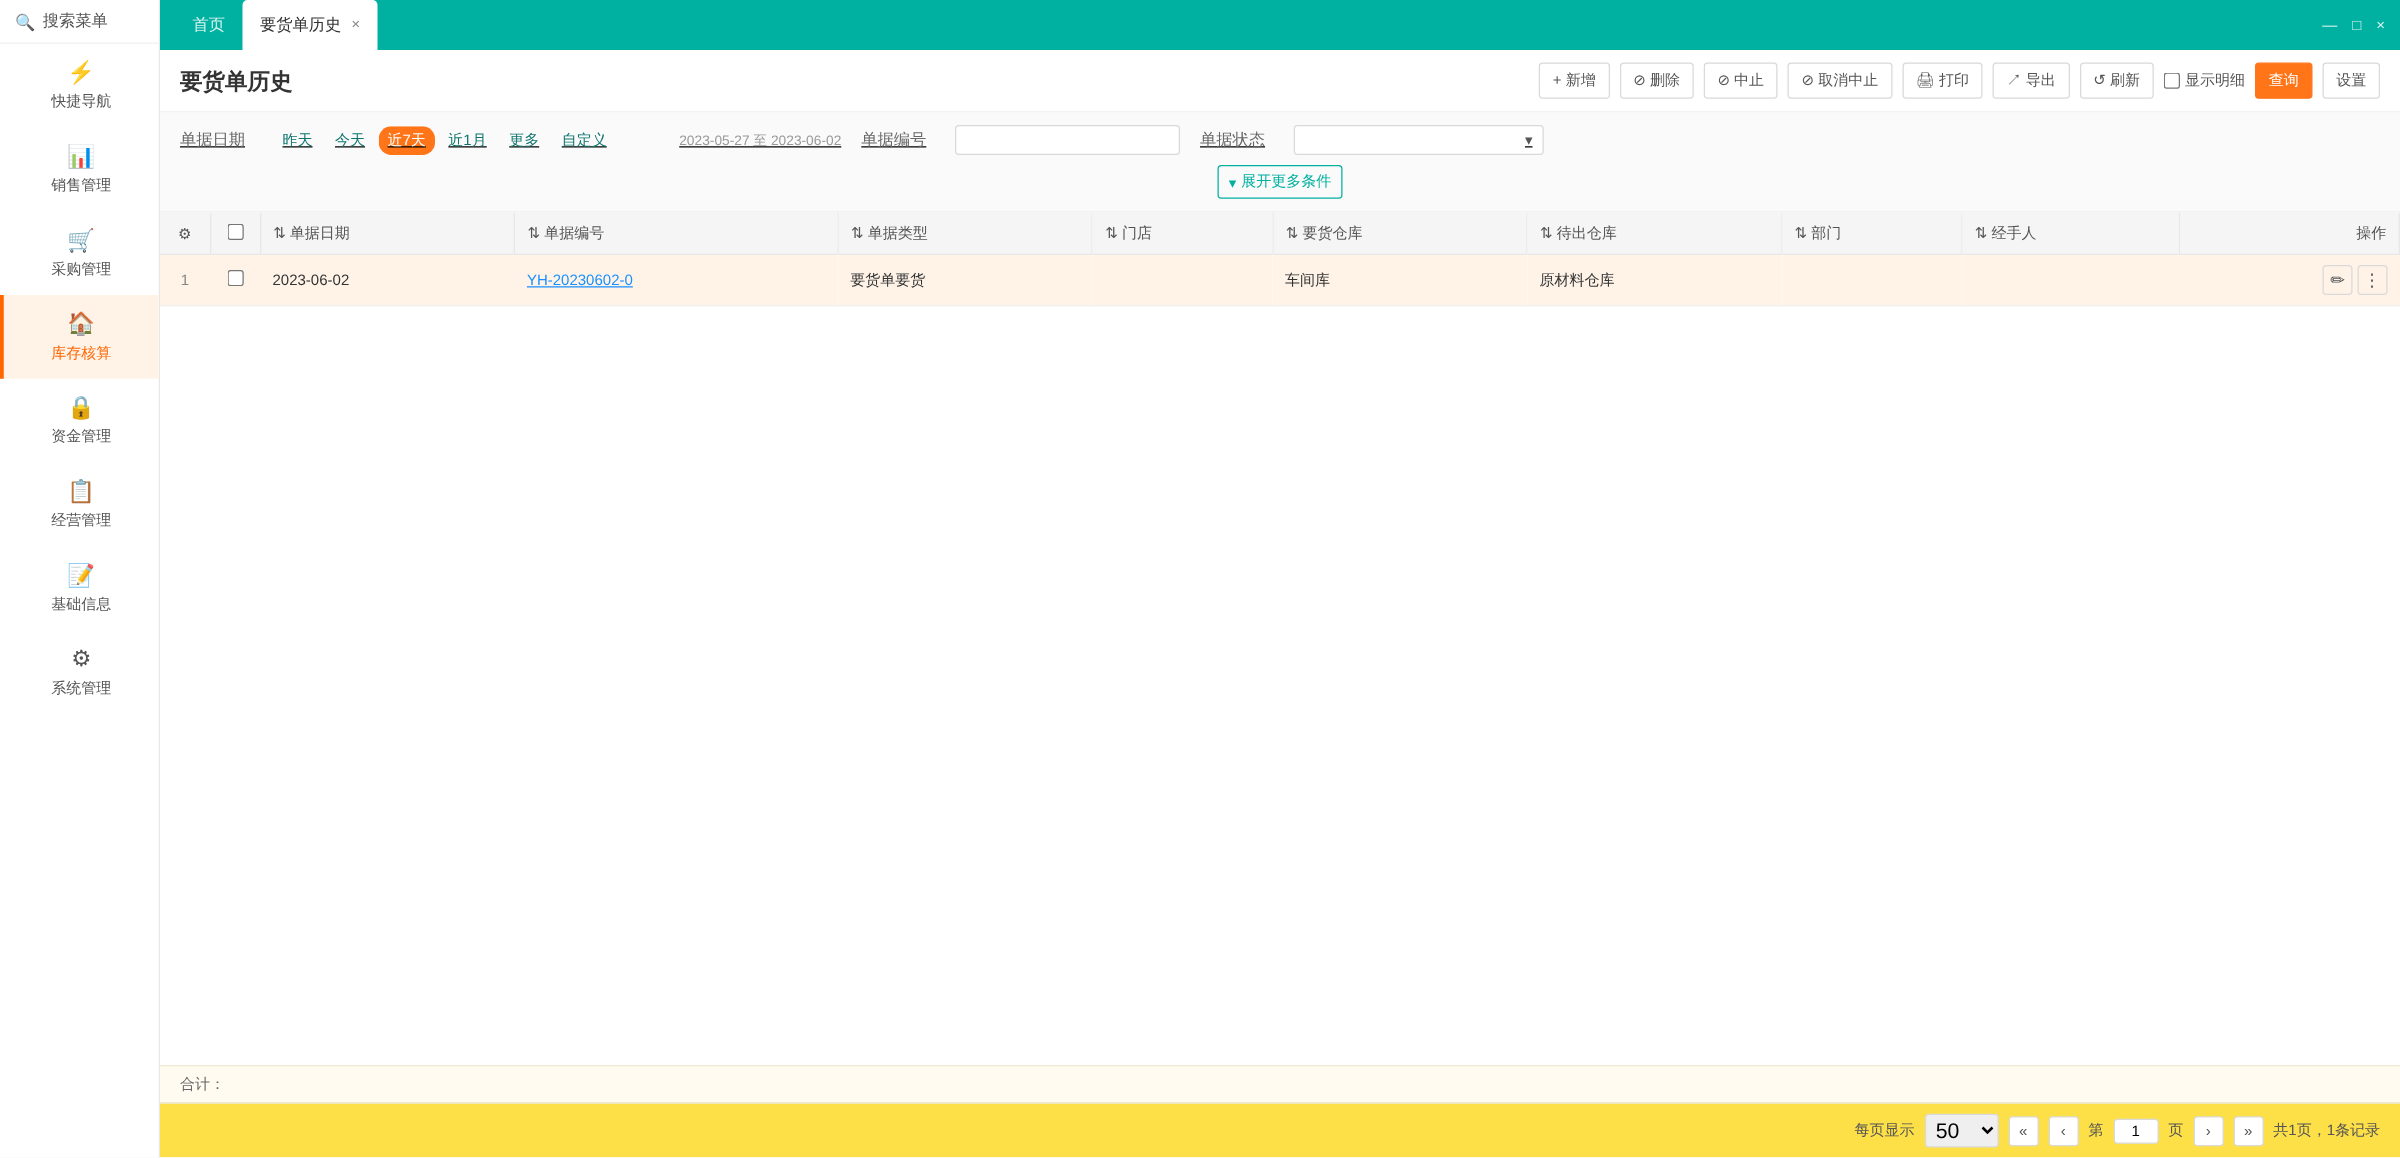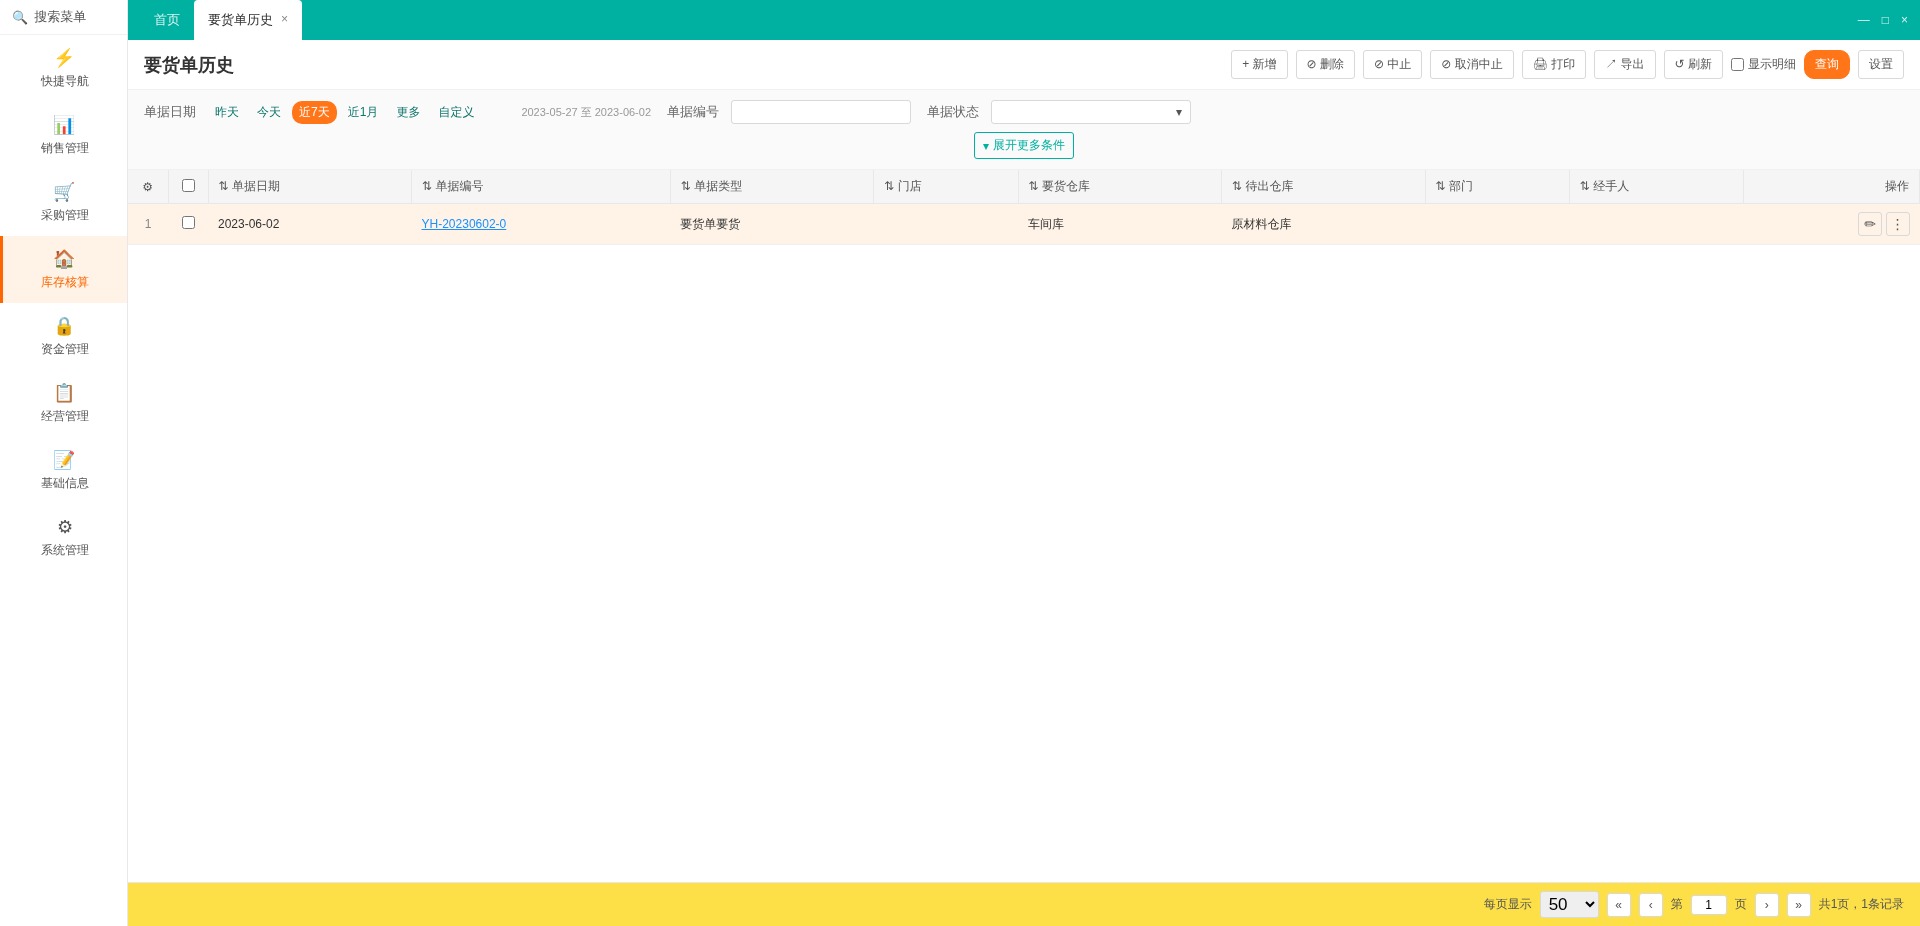--- a/index.html
+++ b/index.html
@@ -125,39 +125,39 @@
       background: #fff;
       cursor: pointer;
       font-size: 12px;
       color: #555;
       white-space: nowrap;
     }
     .toolbar-btn.primary {
       background: #ff7518;
       border-color: #ff7518;
       color: #fff;
-      border-radius: 10px;
     }
 
     
     .filter-area {
       padding: 10px 16px;
       border-bottom: 1px solid #f0f0f0;
       background: #fafafa;
     }
     .filter-row {
       display: flex;
       align-items: center;
       gap: 16px;
       flex-wrap: wrap;
     }
     .filter-group {
       display: flex;
       align-items: center;
-      gap: 12px;
+      gap: 23px;
+      text-decoration: underline;
     }
     .filter-label {
       color: #666;
       white-space: nowrap;
       font-size: 13px;
     }
     .date-range-btns {
       display: flex;
       gap: 4px;
       align-items: center;
@@ -481,20 +481,23 @@
     <td></td>
     <td style="text-align:right;">
       <span class="op-btn" title="编辑">✏</span>
       <span class="op-btn" title="更多">⋮</span>
     </td>
   </tr>
           </tbody>
       </table>
     </div>
 
+    <div class="footer-bar">
+      <span>合计：</span>
+    </div>
 
     <div class="pagination">
       <span>每页显示</span>
       <select id="per-page-select"><option value="10">10</option><option value="20">20</option><option value="50" selected="">50</option><option value="100">100</option></select>
       <span class="page-btn">«</span>
       <span class="page-btn">‹</span>
       <span>第</span>
       <input class="page-input" type="text" value="1" style="">
       <span>页</span>
       <span class="page-btn">›</span>

